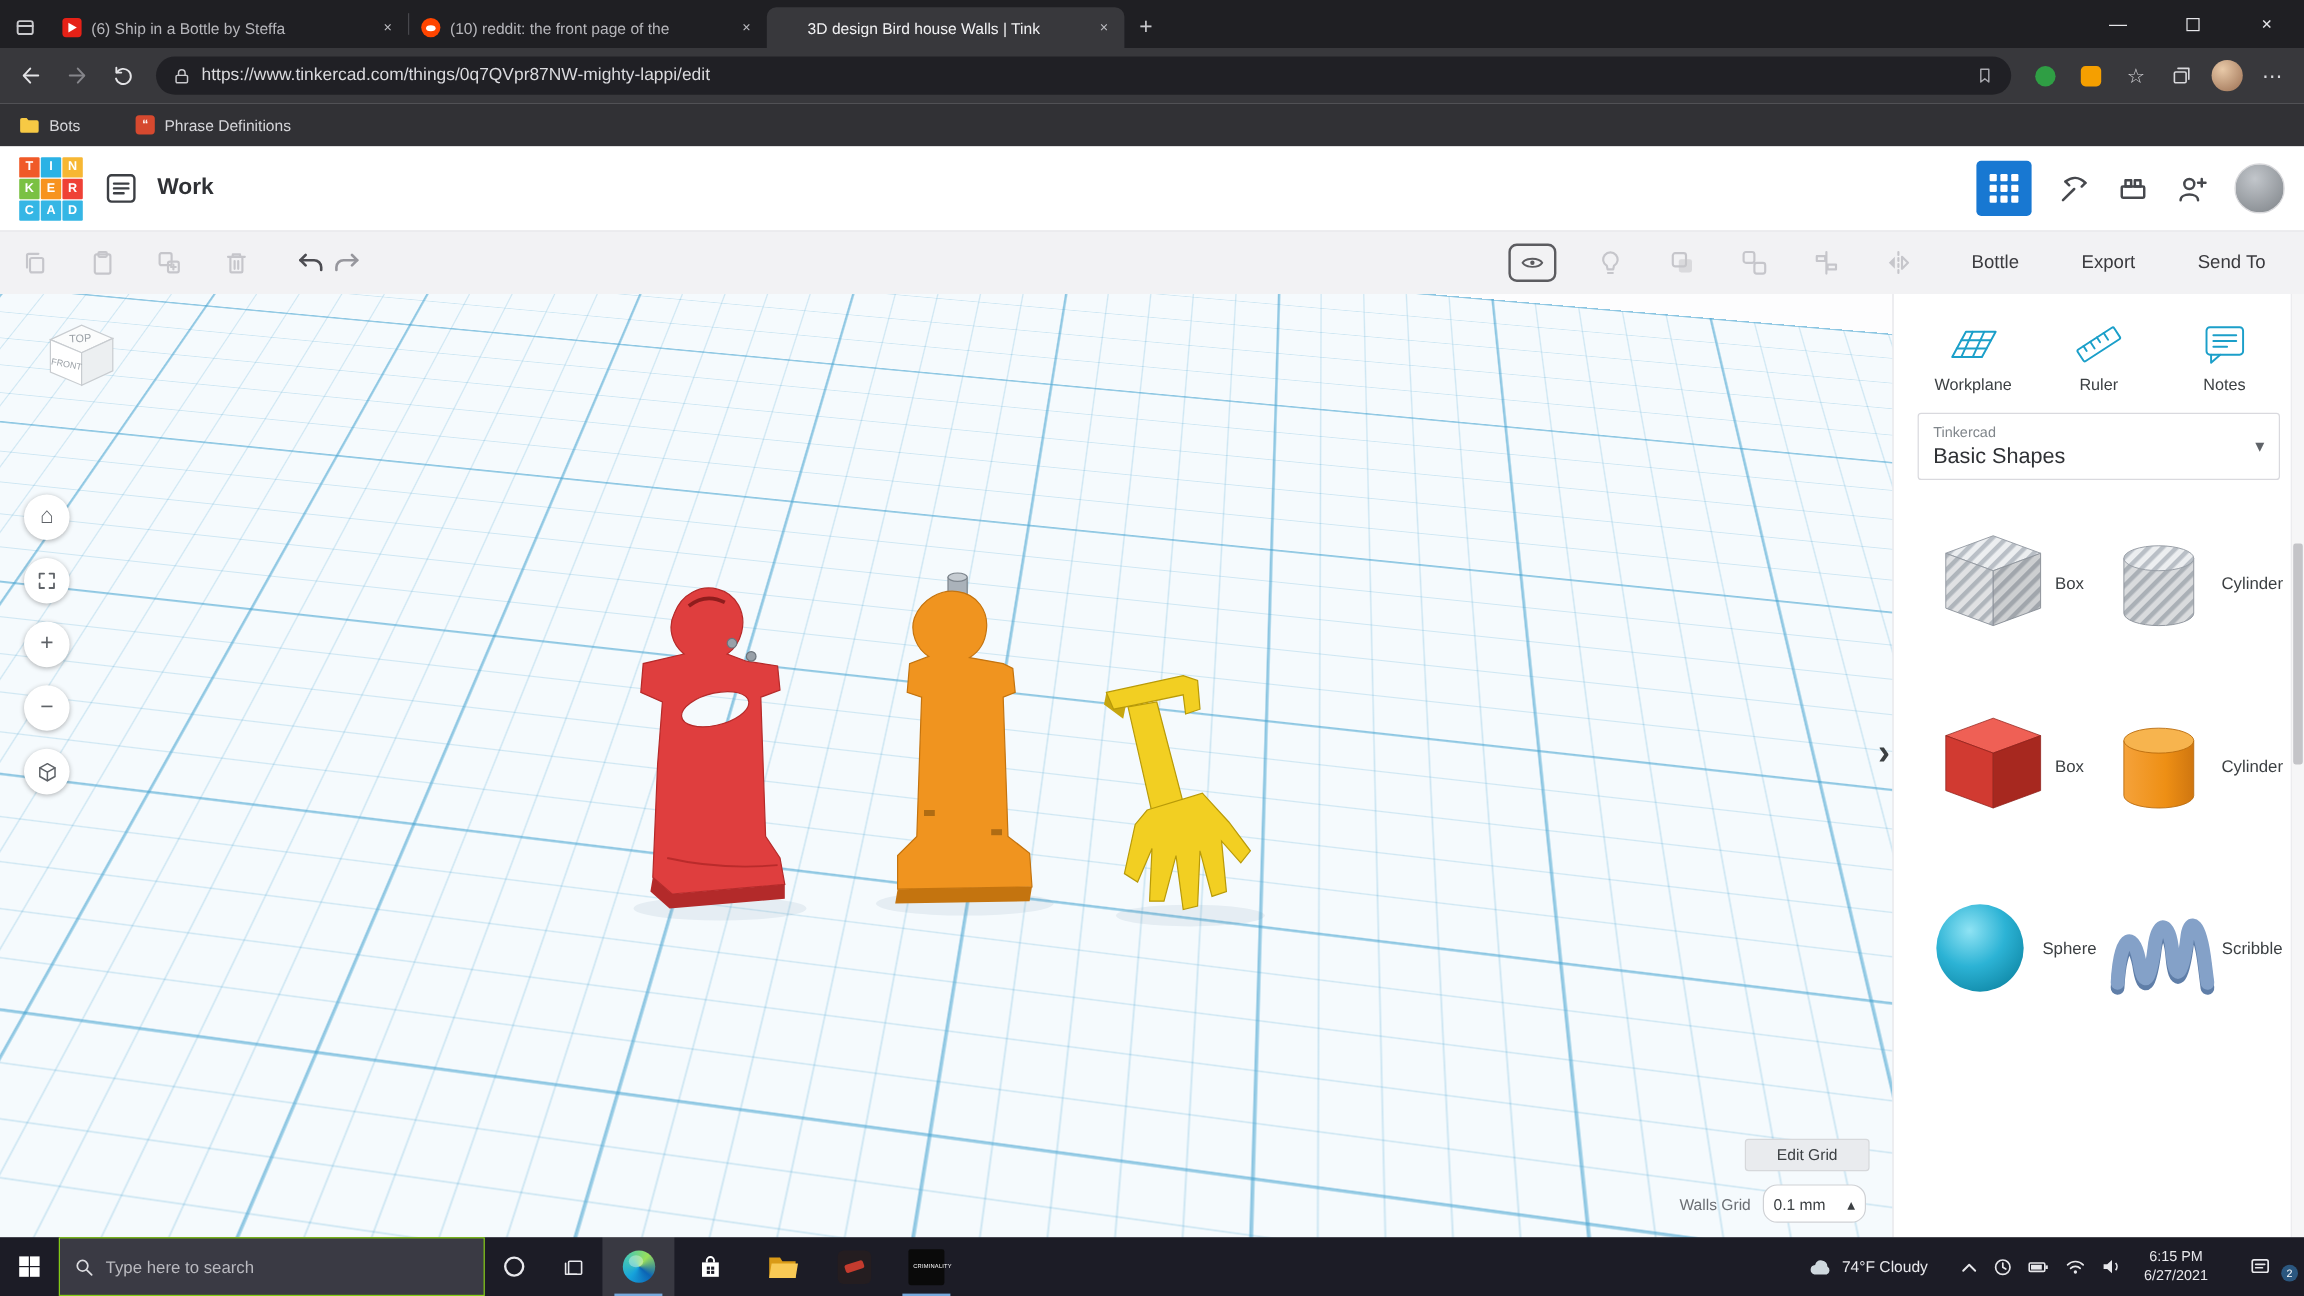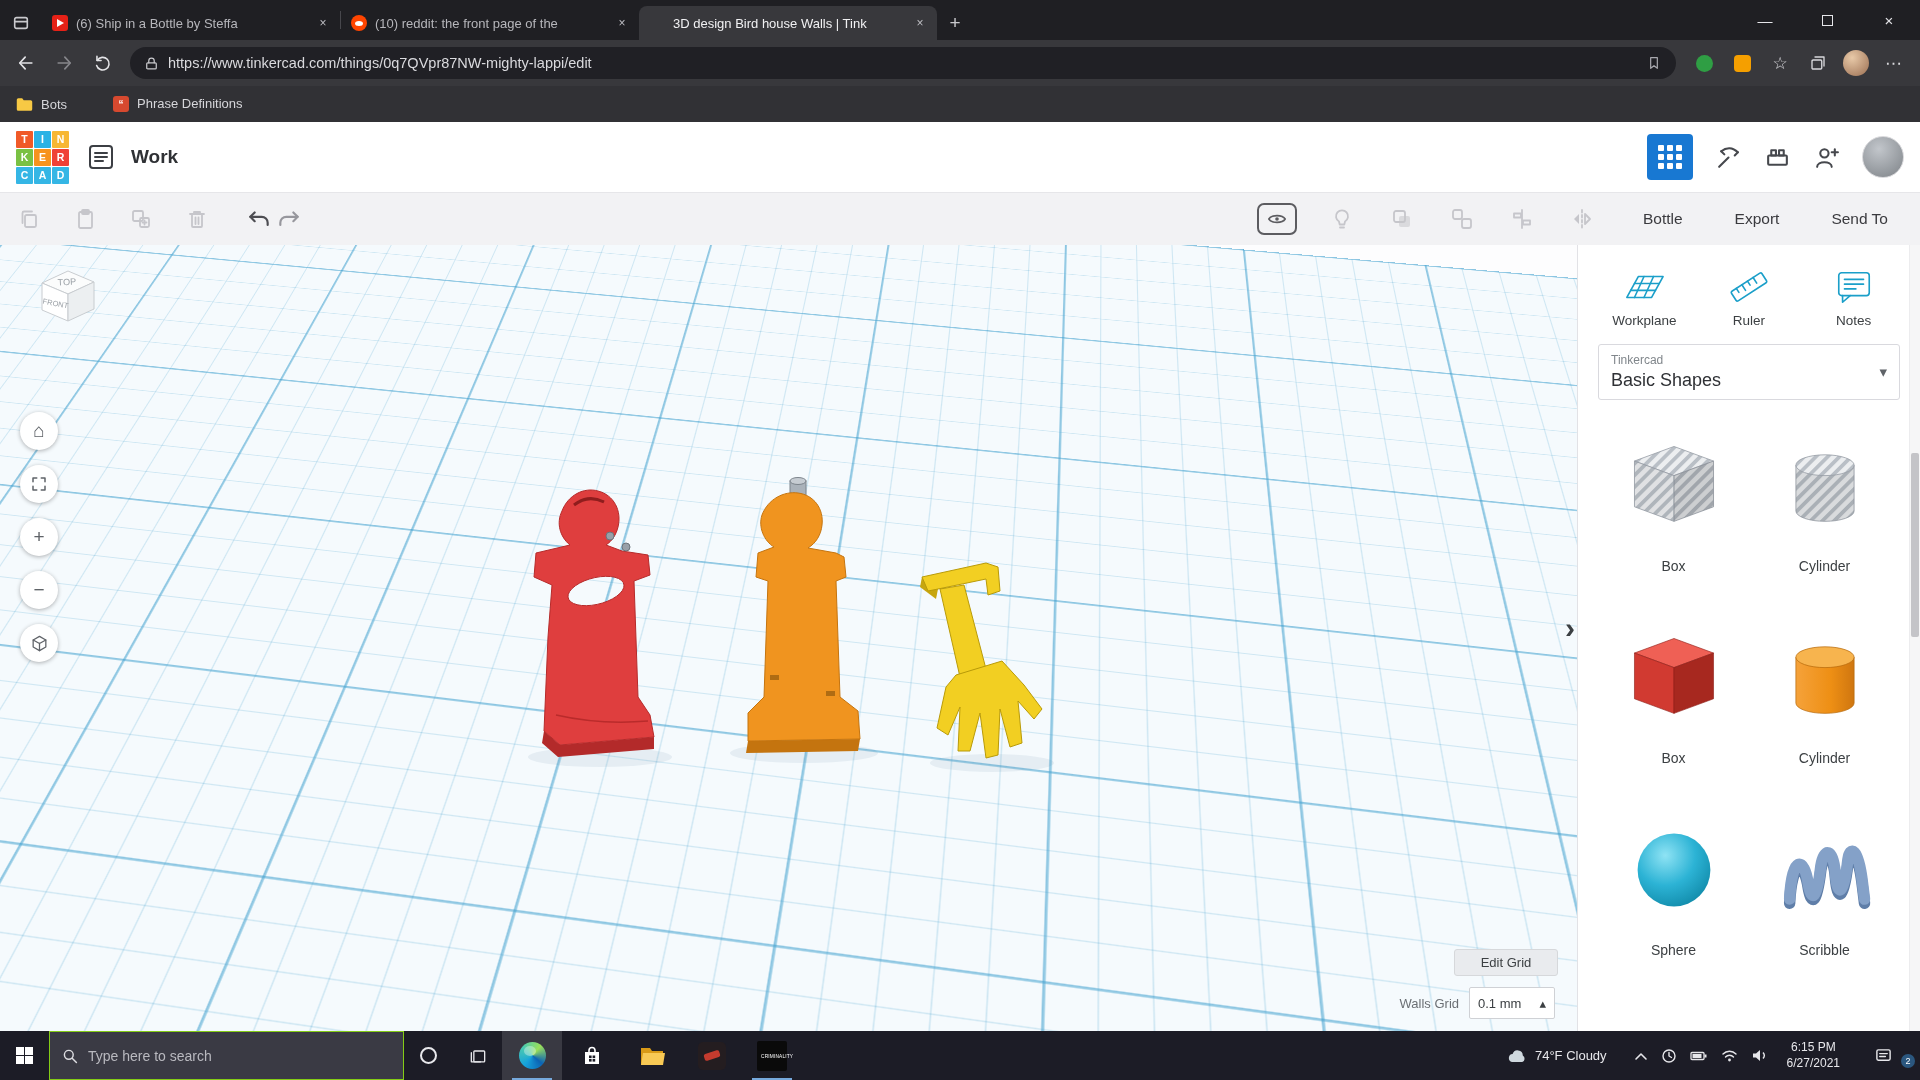--- a/index.html
+++ b/index.html
@@ -42,21 +42,21 @@
   .address input{flex:1;background:transparent;border:none;outline:none;color:#dadade;font-size:14.5px;font-family:"Liberation Sans",sans-serif}
   .addr-action{color:#a9a9af;display:grid;place-items:center}
   .ext-green{width:17px;height:17px;border-radius:50%;background:#2f9e44}
   .ext-orange{width:17px;height:17px;border-radius:4px;background:#f59f00}
   .star-btn{font-size:17px;color:#d8d8dc}
   .avatar-sm{width:26px;height:26px;border-radius:50%;background:radial-gradient(circle at 35% 30%,#e8c9a8,#9b6f52)}
   .overflow{font-size:17px;color:#d8d8dc;letter-spacing:1px}
 
   
   .bookmarks{position:absolute;top:86px;left:0;right:0;height:36px;background:#313135;display:flex;align-items:center;padding:0 16px;gap:46px}
-  .bm-item{display:flex;gap:8px;color:#d6d6da;font-size:13px}
+  .bm-item{display:flex;align-items:center;gap:8px;color:#d6d6da;font-size:13px}
   .bm-fav{width:16px;height:16px;border-radius:3px;background:#d6492f;display:grid;place-items:center;color:#fff;font-size:10px;font-weight:bold}
 
   
   .tc-header{position:absolute;top:122px;left:0;right:0;height:70px;background:#fff;display:flex;align-items:center;padding:0 16px}
   .tc-logo{display:grid;grid-template-columns:repeat(3,17px);grid-auto-rows:17px;gap:1px;margin-right:18px}
   .tc-logo span{display:grid;place-items:center;color:#fff;font-size:10.5px;font-weight:bold;border-radius:1px}
   .lg0{background:#f05a28}.lg1{background:#2bb2e5}.lg2{background:#f7b733}
   .lg3{background:#7ac143}.lg4{background:#f7931e}.lg5{background:#ef4136}
   .lg6,.lg7,.lg8{background:#35b6e5}
   .menu-ic{margin-right:16px;color:#3c3f44}
@@ -91,34 +91,34 @@
       linear-gradient(rgba(70,163,208,.22) 1px, transparent 1px),
       linear-gradient(90deg, rgba(70,163,208,.22) 1px, transparent 1px);
     background-size:170px 170px,170px 170px,34px 34px,34px 34px}
   .viewcube{position:absolute;left:28px;top:12px}
   .viewtools{position:absolute;left:20px;top:167px;display:flex;flex-direction:column;gap:15px}
   .vt-btn{width:38px;height:38px;border-radius:50%;background:#fff;box-shadow:0 1px 4px rgba(0,0,0,.3);display:grid;place-items:center;color:#5f6368;font-size:19px}
   .objects{position:absolute;inset:0}
   .edit-grid{position:absolute;right:19px;bottom:55px;width:104px;height:27px;background:#e9ebee;border:1px solid #d6d8db;border-radius:3px;display:grid;place-items:center;font-size:13px;color:#3c4043}
   .snap-row{position:absolute;right:22px;bottom:12px;display:flex;align-items:center;gap:10px}
   .snap-label{font-size:13px;color:#6b6f74}
-  .snap-select{width:86px;height:32px;background:#fff;border:1px solid #cfd1d5;border-radius:2px;display:flex;align-items:center;justify-content:space-between;padding:0 8px;font-size:13px;color:#3c4043}
+  .snap-select{width:86px;height:32px;background:#fff;border:1px solid #cfd1d5;border-radius:12px;display:flex;align-items:center;justify-content:space-between;padding:0 8px;font-size:13px;color:#3c4043}
   .panel-collapse{position:absolute;right:2px;top:368px;font-size:30px;color:#3c4043;line-height:1;font-weight:bold}
 
   
   .panel{width:343px;background:#fff;border-left:1px solid #e2e2e6;position:relative}
   .panel-tools{display:flex;justify-content:space-around;padding:22px 14px 0}
   .ptool{display:flex;flex-direction:column;align-items:center;gap:6px;width:92px}
   .ptool .plabel{font-size:13.5px;color:#3c4043}
   .lib-select{margin:16px 20px 0;border:1px solid #d9d9de;border-radius:3px;padding:8px 12px;position:relative}
   .lib-brand{font-size:12px;color:#80868b}
   .lib-name{font-size:18px;color:#2f3135;margin-top:3px}
   .lib-caret{position:absolute;right:12px;top:50%;transform:translateY(-50%);color:#5f6368;font-size:15px}
   .shapes{display:grid;grid-template-columns:1fr 1fr;margin-top:38px;row-gap:56px;justify-items:center;padding:0 20px}
-  .shape{display:flex;flex-direction:column;align-items:center;gap:24px}
+  .shape{display:flex;flex-direction:row;align-items:center;gap:0}
   .shape .slabel{font-size:14px;color:#3c4043}
   .scrollbar{position:absolute;right:0;top:0;bottom:0;width:11px;background:#f6f6f7;border-left:1px solid #ececee}
   .scroll-thumb{position:absolute;left:1px;right:1px;top:208px;height:184px;background:#c4c4c8;border-radius:2px}
 
   
   .taskbar{position:absolute;left:0;right:0;bottom:0;height:49px;background:#1c1c26;display:flex;align-items:stretch;color:#e8e8ec}
   .tk-btn{width:49px;display:grid;place-items:center;position:relative}
   .tk-app{width:60px;display:grid;place-items:center;position:relative}
   .tk-app.open:after{content:"";position:absolute;left:10px;right:10px;bottom:0;height:2px;background:#76a9dc}
   .tk-app.active{background:rgba(255,255,255,.13)}

